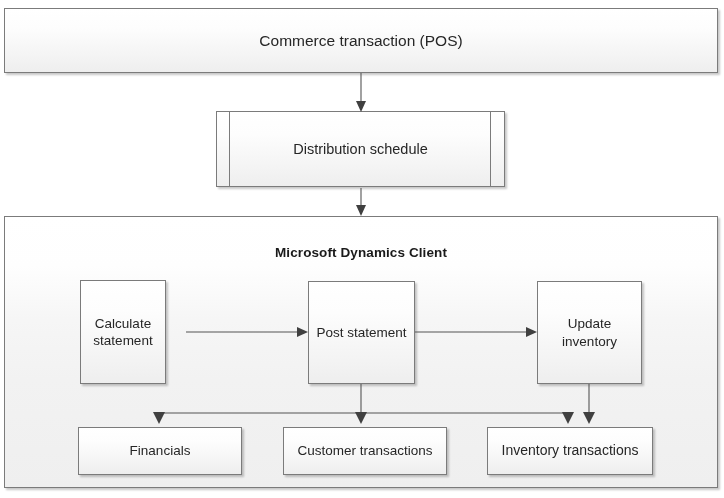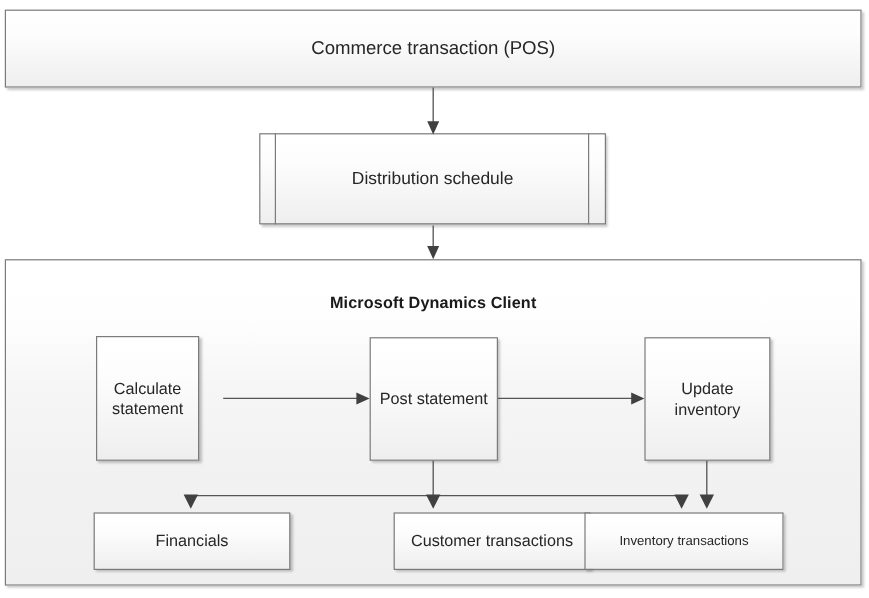--- a/index.html
+++ b/index.html
@@ -97,24 +97,24 @@
   }
   #box-update {
     left: 537px; top: 281px;  width: 105px; height: 103px; font-size: 13.5px;
   }
 
   
   #box-financials {
     left: 78px;  top: 427px; width: 164px; height: 48px; font-size: 13.5px;
   }
   #box-customer {
-    left: 283px; top: 427px; width: 164px; height: 48px; font-size: 13.5px; margin-left: 45px;
+    left: 283px; top: 427px; width: 164px; height: 48px; font-size: 13.5px;
   }
   #box-inventory {
-    left: 487px; top: 427px; width: 166px; height: 48px; font-size: 11px;
+    left: 487px; top: 427px; width: 166px; height: 48px; font-size: 14px;
   }
 
   
   #connectors {
     position: absolute;
     left: 0; top: 0;
     width: 724px;
     height: 498px;
     pointer-events: none;
   }

